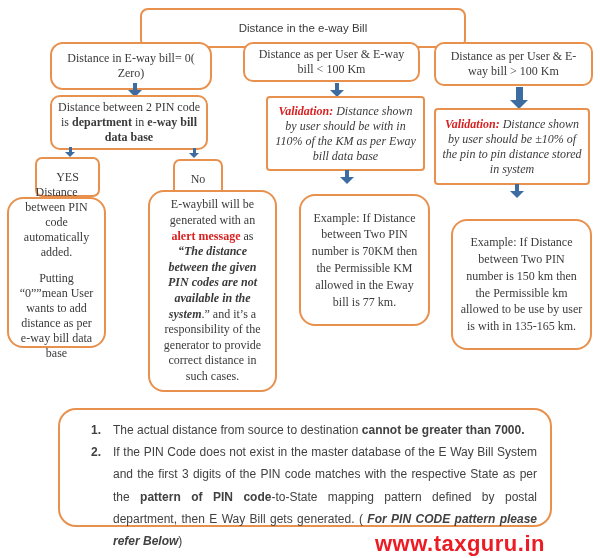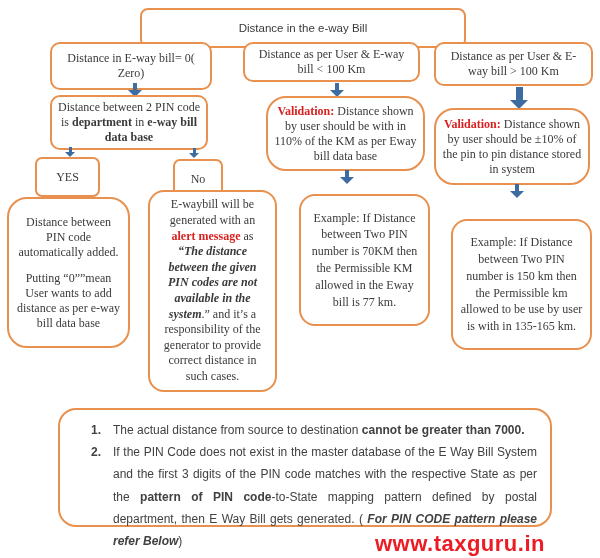--- a/index.html
+++ b/index.html
@@ -29,21 +29,21 @@
     align-items:center;
     justify-content:center;
     text-align:center;
     padding:18px 6px;
     font-size:12px;
     line-height:1.25;
   }
   .node .txt{width:100%;}
   .sans{font-family:"Liberation Sans", sans-serif;font-size:11.5px;}
   .r16{border-radius:16px;}
-  .r12{border-radius:20px;}
+  .r12{border-radius:4px;font-style:italic;}
   .r7{border-radius:7px;}
   .gap8{margin-top:11px;}
   
   .arrow{position:absolute;display:flex;flex-direction:column;align-items:center;}
   .arrow .shaft{background:var(--arrow);}
   .arrow .head{width:0;height:0;border-style:solid;border-color:transparent;border-top-color:var(--arrow);}
   .a-sm .shaft{width:3px;height:5px;}
   .a-sm .head{border-width:5px 5px 0 5px;}
   .a-md .shaft{width:4px;height:7px;}
   .a-md .head{border-width:7px 7px 0 7px;}
@@ -70,21 +70,21 @@
 </style>
 </head>
 <body>
 
 <div class="canvas">
 
   <div class="node sans" style="left:140px;top:8px;width:326px;height:24px;border-radius:8px;">
     <div class="txt">Distance in the e-way Bill</div>
   </div>
 
-  <div class="node" style="left:50px;top:42px;width:162px;height:48px;">
+  <div class="node" style="left:50px;top:42px;width:162px;height:48px;border-radius:13px;">
     <div class="txt">Distance in E-way bill= 0( Zero)</div>
   </div>
 
   <div class="arrow a-md" style="left:128px;top:83px;">
     <div class="shaft"></div>
       <div class="head"></div>
   </div>
 
   <div class="node" style="left:50px;top:95px;width:158px;height:55px;">
     <div class="txt"><span>Distance between 2 PIN code is </span><span style="font-weight: bold;">department</span><span> in </span><span style="font-weight: bold;">e-way bill data base</span></div>
@@ -100,21 +100,21 @@
   </div>
 
   <div class="node r7" style="left:35px;top:157px;width:65px;height:23px;align-items:center;">
     <div class="txt">YES</div>
   </div>
 
   <div class="node r7" style="left:173px;top:159px;width:50px;height:22px;">
     <div class="txt">No</div>
   </div>
 
-  <div class="node r16" style="left:7px;top:197px;width:123px;height:151px;padding:6px 8px;border-radius:20px;">
+  <div class="node r16" style="left:7px;top:197px;width:99px;height:151px;padding:6px 8px;">
     <div class="txt">Distance between PIN code automatically added.</div>
     <div class="txt gap8">Putting “0””mean User wants to add distance as per e-way bill data base</div>
   </div>
 
   <div class="node r16" style="left:148px;top:190px;width:129px;height:202px;padding:12px 8px;line-height:1.3;">
     <div class="txt"><span>E-waybill will be generated with an </span><span style="font-weight: bold; color: rgb(217, 33, 33);">alert message</span><span> as </span><span style="font-weight: bold; font-style: italic;">“The distance between the given PIN codes are not available in the system</span><span>.” and it’s a responsibility of the generator to provide correct distance in such cases.</span></div>
   </div>
 
   <div class="node" style="left:243px;top:42px;width:177px;height:38px;">
     <div class="txt">Distance as per User &amp; E-way bill &lt; 100 Km</div>

